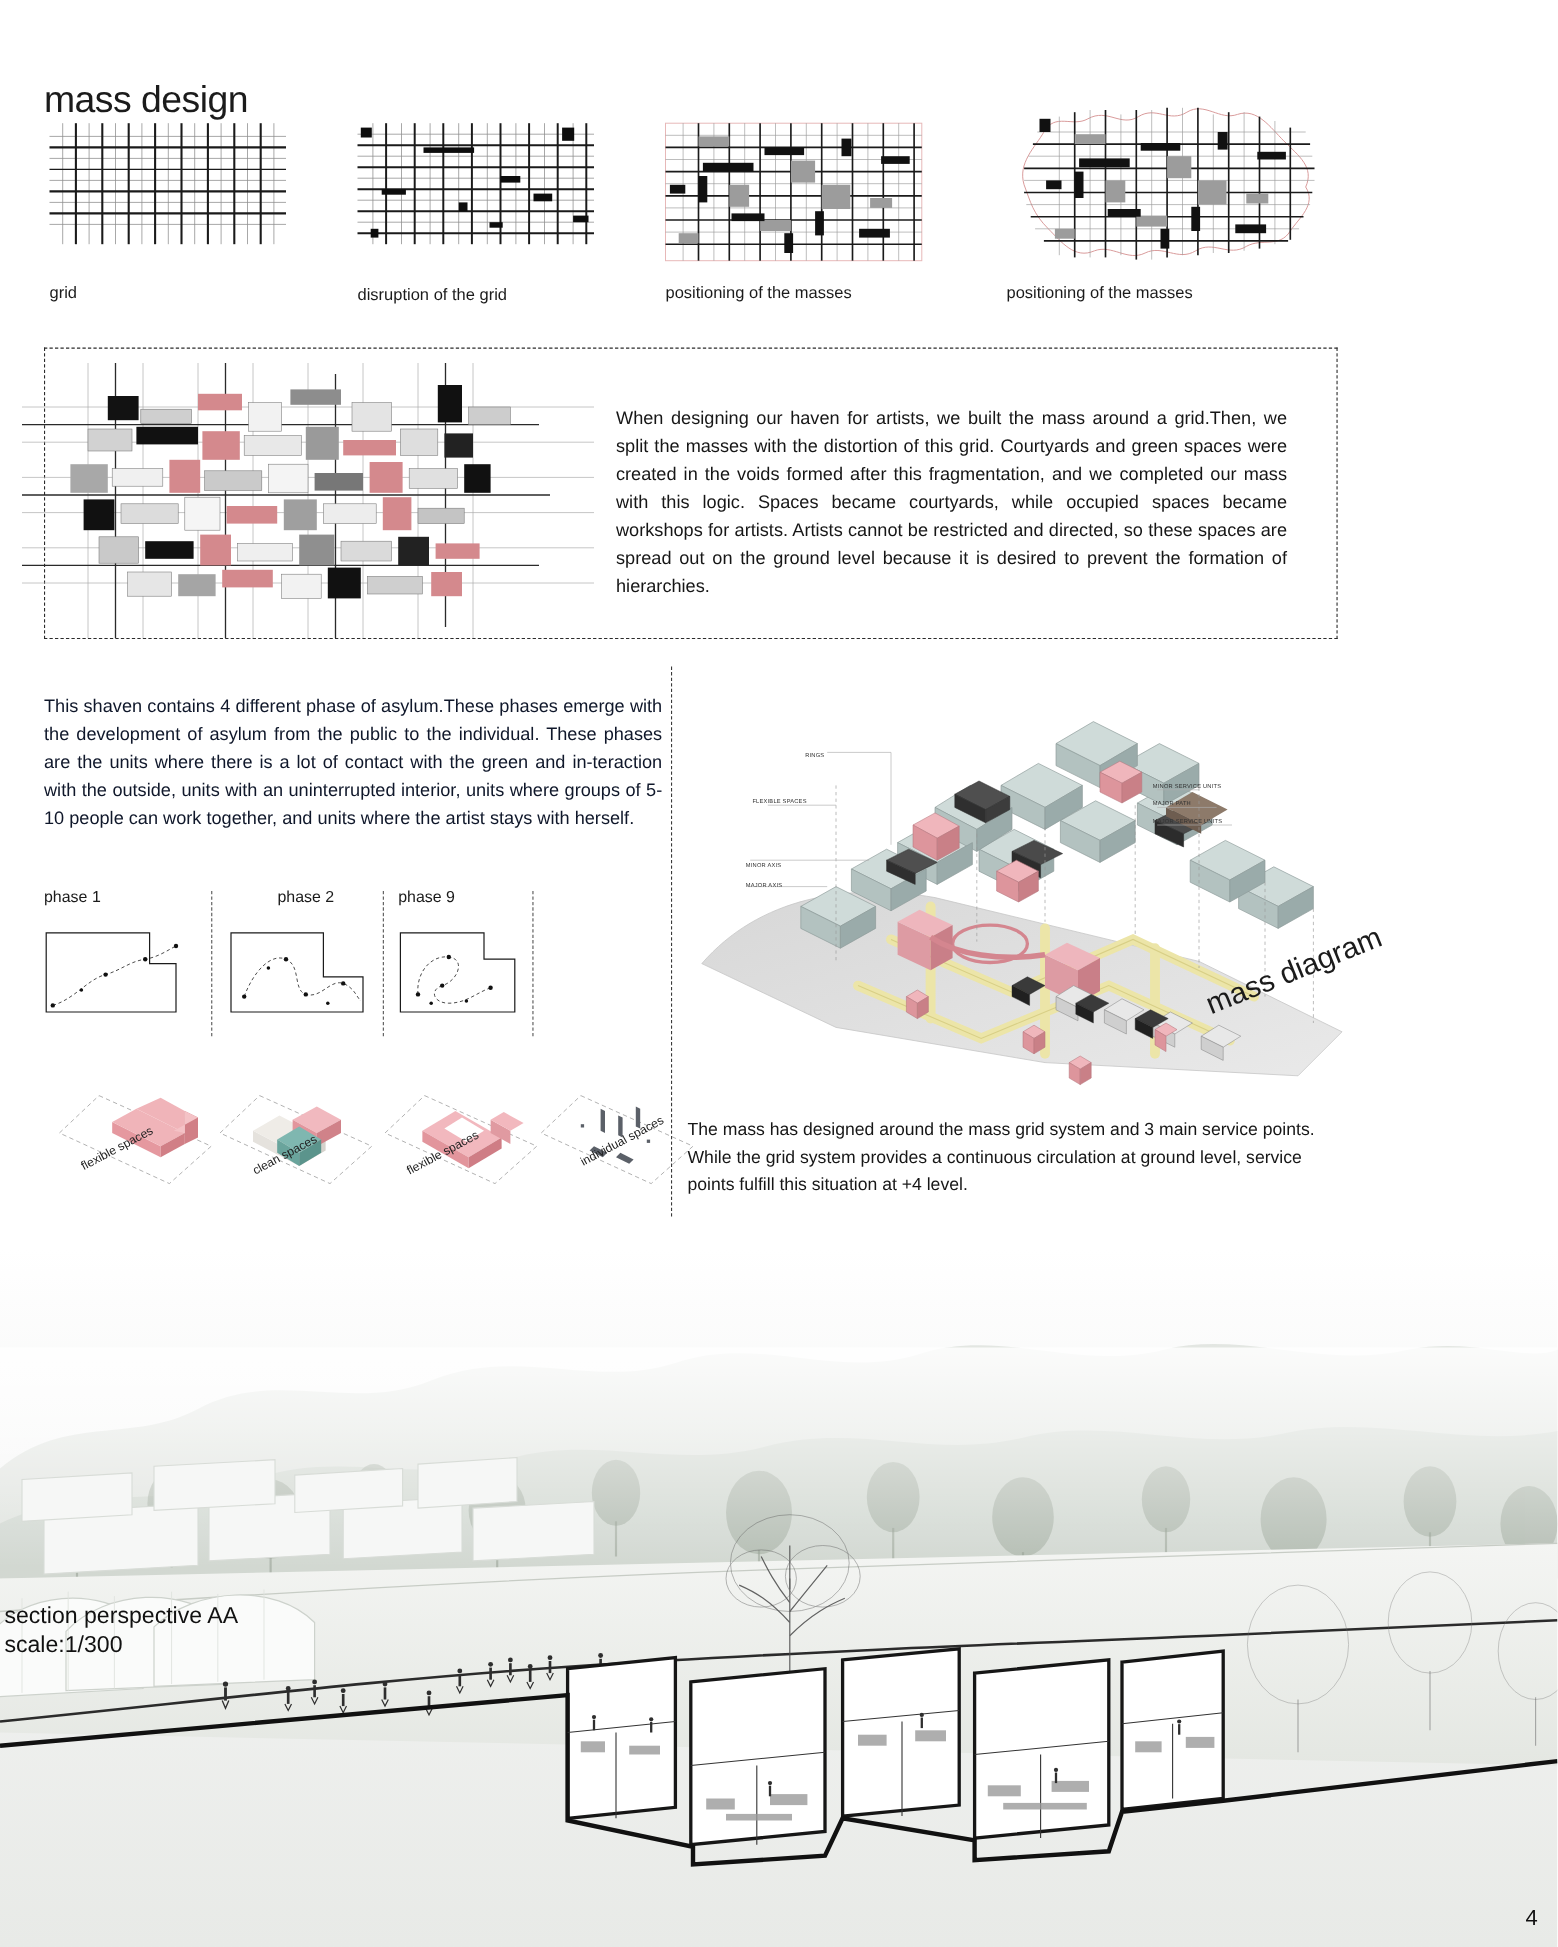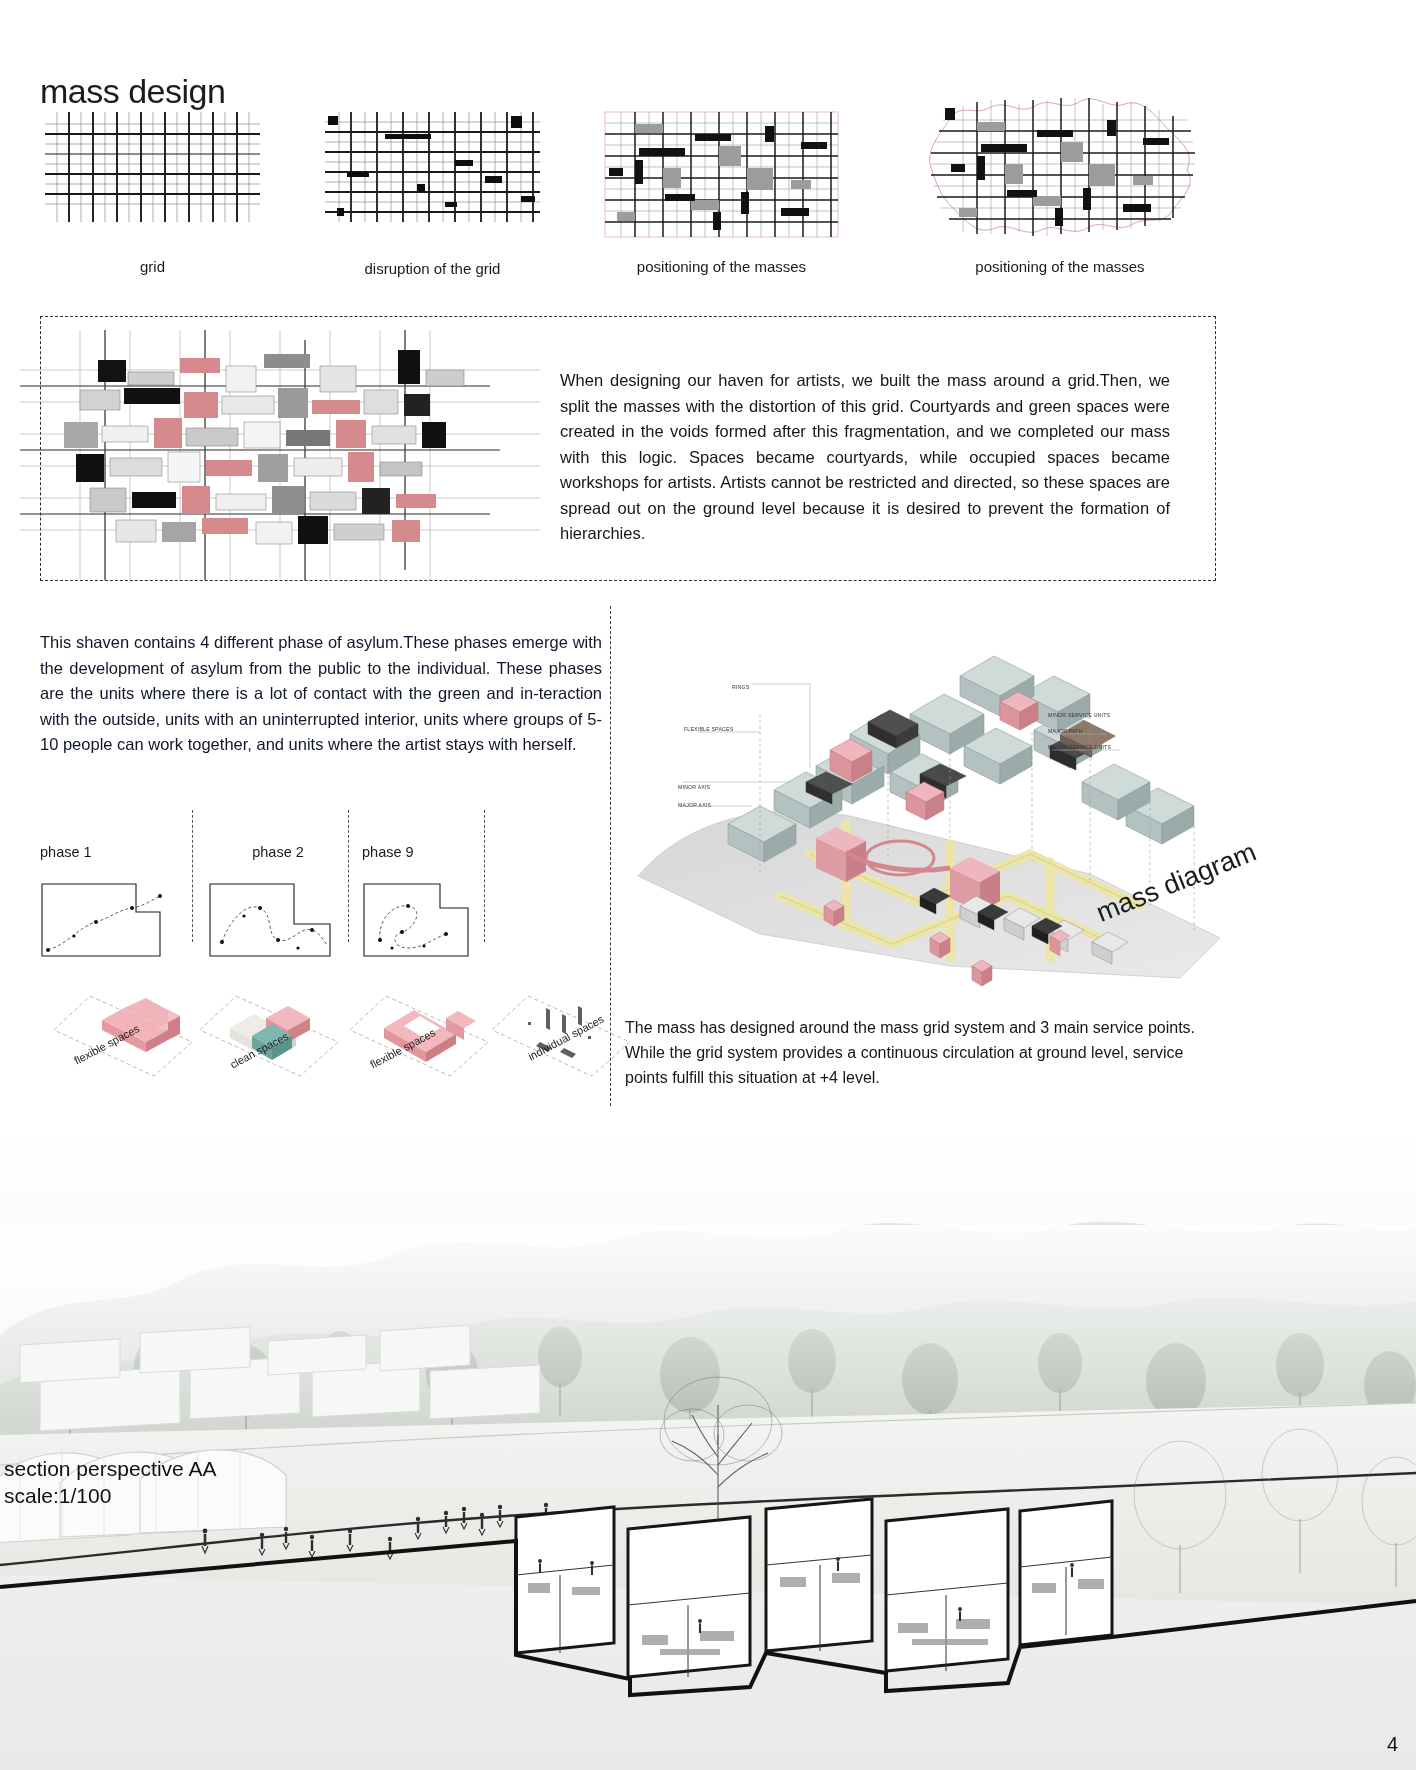--- a/index.html
+++ b/index.html
@@ -17,21 +17,21 @@
   
   #title {
     position:absolute; left:40px; top:72px;
     font-size:34px; font-weight:400; letter-spacing:-0.5px;
     color:#1b1b1b;
   }
 
   
   .topdiag { position:absolute; }
   .topcap {
-    position:absolute; text-align:center;
+    position:absolute; text-align:left;
     font-size:15px; color:#1b1b1b; white-space:nowrap;
   }
 
   
   svg { display:block; overflow:visible; }
 
   
   #conceptbox {
     position:absolute; left:40px; top:316px; width:1176px; height:265px;
     border:1.4px dashed #2b2b2b;
@@ -49,21 +49,21 @@
     color:#0f172a;
   }
   #vdivider {
     position:absolute; left:610px; top:606px; width:0; height:500px;
     border-left:1.4px dashed #3a3a3a;
   }
 
   
   #phasestrip { position:absolute; left:40px; top:808px; width:570px; height:135px; }
   .phase-cell { position:absolute; top:0; height:135px; }
-  .phase-label { font-size:14.5px; color:#1b1b1b; margin-bottom:4px; display:block;margin-top:36px; }
+  .phase-label { font-size:14.5px; color:#1b1b1b; margin-bottom:4px; display:block; }
   .phase-sep { position:absolute; top:2px; height:132px; border-left:1.2px dashed #555; }
 
   
   #isorow { position:absolute; left:36px; top:990px; width:575px; height:115px; }
   .iso-cell { position:absolute; top:0; }
   .iso-cap {
     position:absolute; font-size:11px; color:#222;
     transform:rotate(-28deg); transform-origin:left top; white-space:nowrap;
   }
 
@@ -933,18 +933,18 @@
       <g stroke="#6a6a6a" stroke-width="1" opacity="0.55">
         <line x1="1180" y1="410" x2="1180" y2="458"></line>
         <line x1="1300" y1="384" x2="1300" y2="438"></line>
         <line x1="1396" y1="408" x2="1396" y2="452"></line>
       </g>
     </svg>
   </div>
 
   <div id="persp-caption">
     <div>section perspective AA</div>
-    <div>scale:1/100</div>
+    <div>scale:1/300</div>
   </div>
 
   <div id="pagenum">4</div>
 
 </div>
 
 </body></html>

